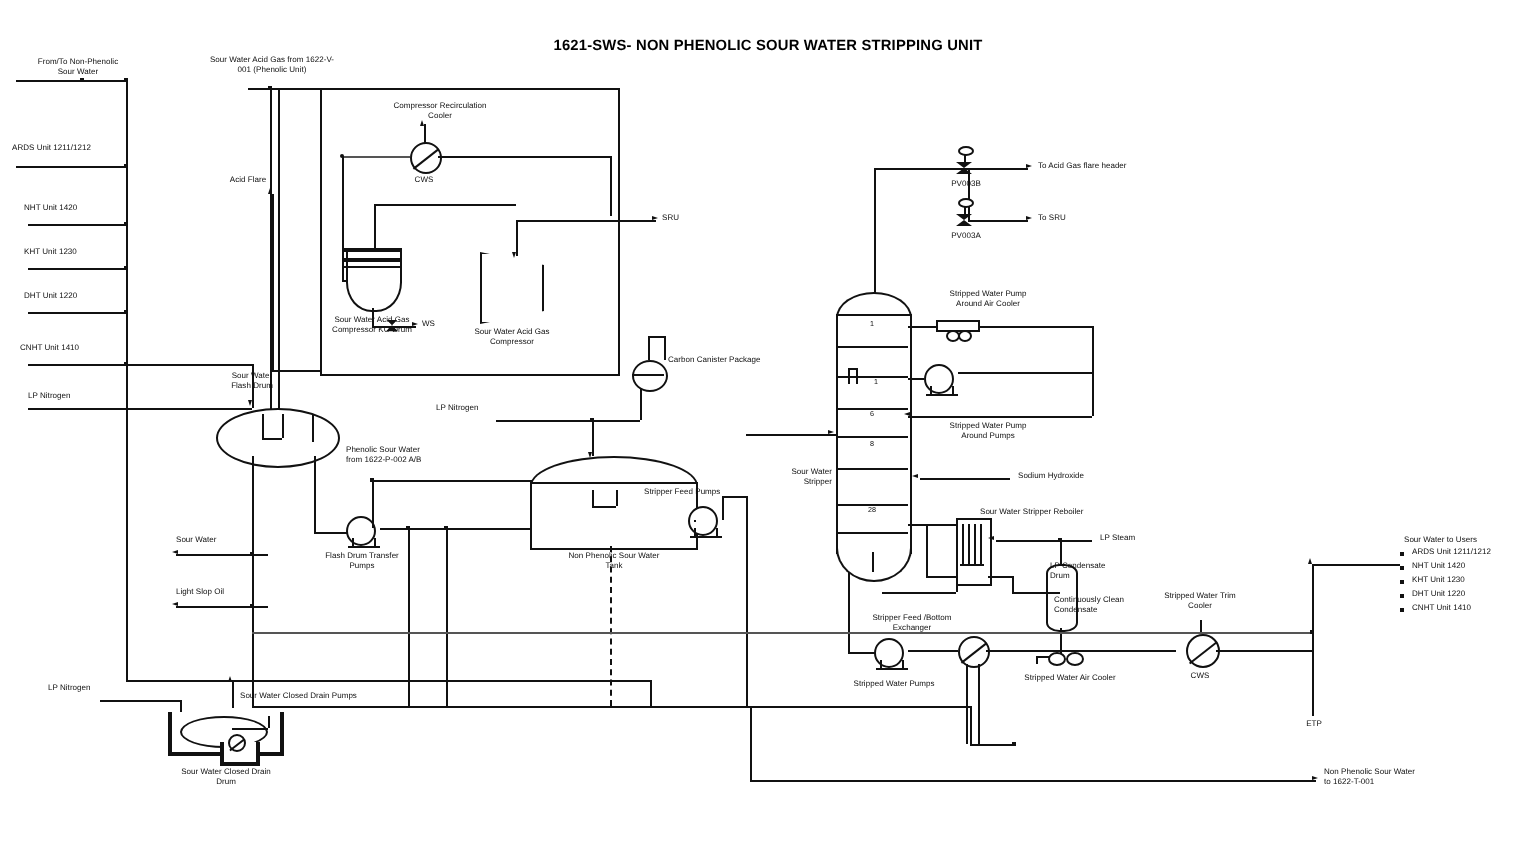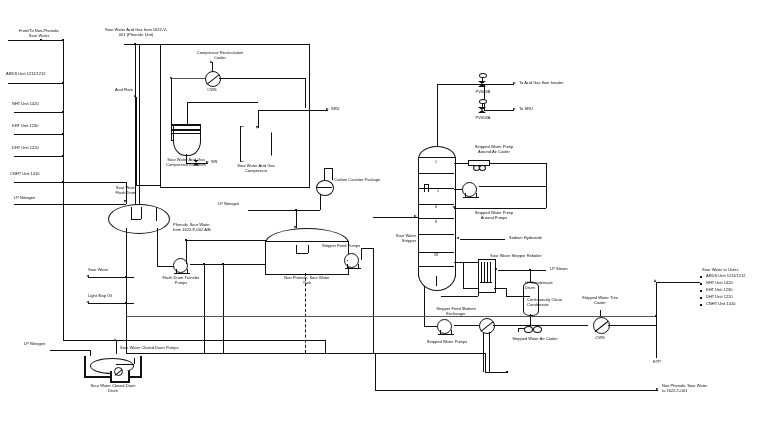--- a/index.html
+++ b/index.html
@@ -102,20 +102,21 @@
   
   .canister{position:absolute;border:1.0px solid #111;border-radius:50%/50%;background:#fff;}
 
   .bullet{position:absolute;width:1.8px;height:1.8px;background:#111;}
 </style>
 </head>
 <body>
 
 <div id="canvas">
 
+  <div id="title">1621-SWS- NON PHENOLIC SOUR WATER STRIPPING UNIT</div>
 
   <div class="t" style="left:2px;top:29px;width:74px;">From/To Non-Phenolic
 Sour Water</div>
   <div class="t l" style="left:6px;top:72px;width:68px;">ARDS Unit 1211/1212</div>
   <div class="t l" style="left:12px;top:102px;width:62px;">NHT Unit 1420</div>
   <div class="t l" style="left:12px;top:124px;width:62px;">KHT Unit 1230</div>
   <div class="t l" style="left:12px;top:146px;width:62px;">DHT Unit 1220</div>
   <div class="t l" style="left:10px;top:172px;width:64px;">CNHT Unit 1410</div>
   <div class="t l" style="left:14px;top:196px;width:50px;">LP Nitrogen</div>
 

